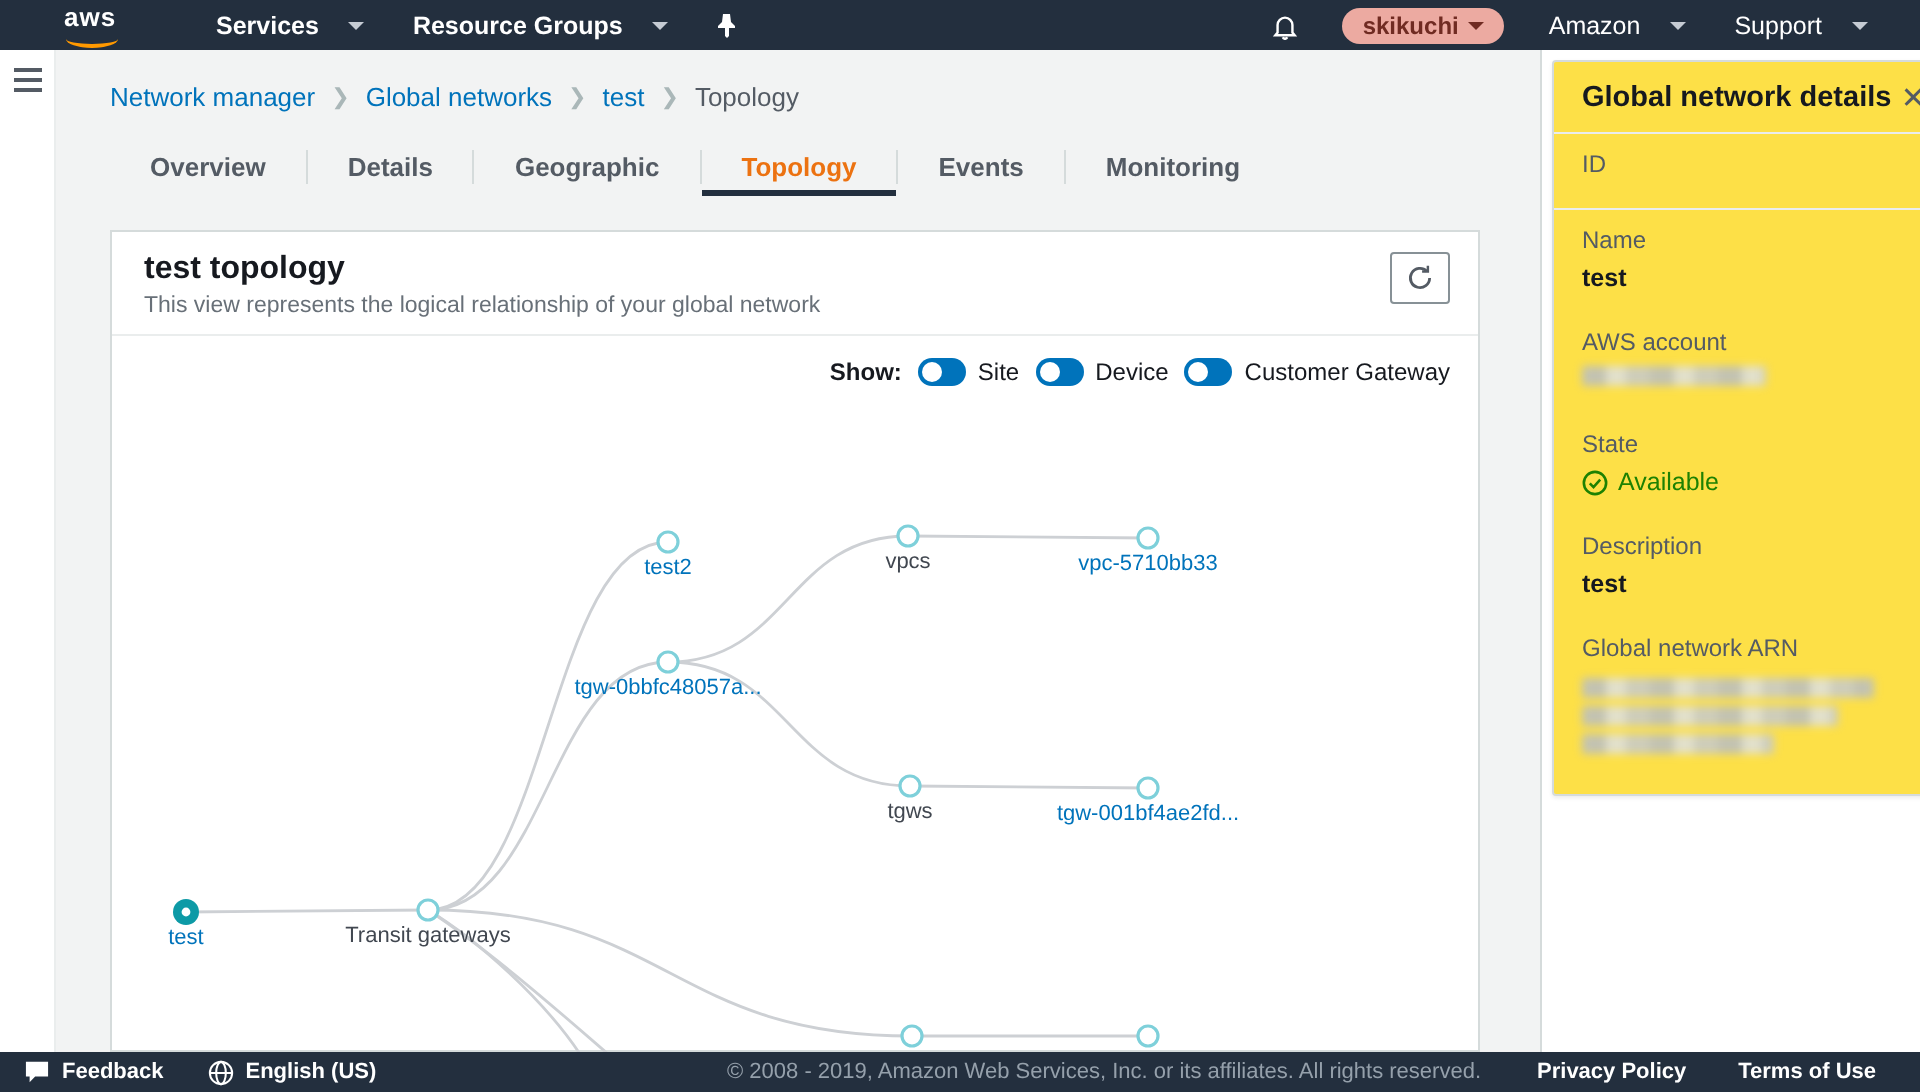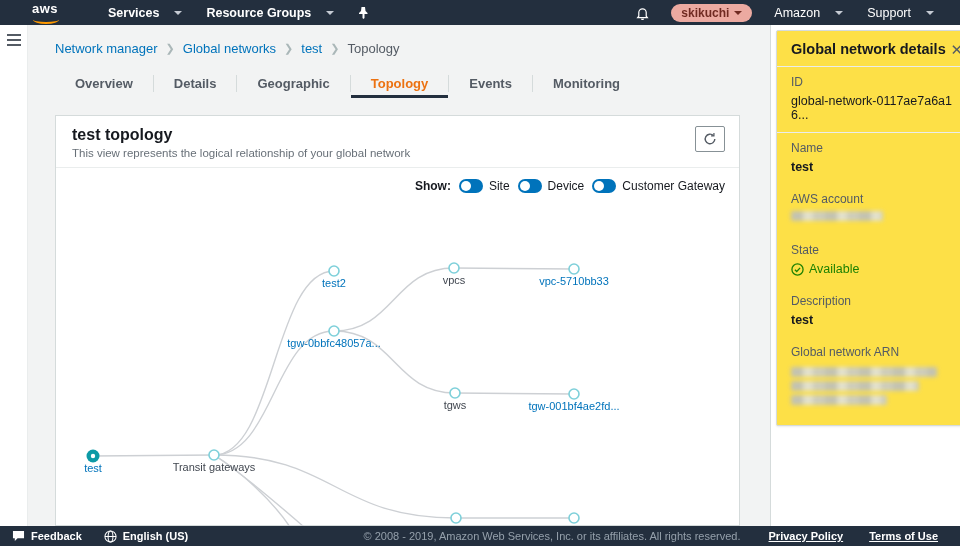--- a/index.html
+++ b/index.html
@@ -89,21 +89,21 @@
   .state-val { display:flex; align-items:center; gap:5px; color:#1d8102; font-size:12.5px; }
   .redact { filter:blur(2px); opacity:.85; }
   .redact .bar { height:10px; margin-bottom:4px; border-radius:1px;
     background:repeating-linear-gradient(90deg,#b9bec4 0 12px,#dde0e3 12px 22px,#c6cacf 22px 34px); }
 
   
   #footer { position:absolute; left:0; top:526px; width:960px; height:20px; background:#232f3e;
     display:flex; align-items:center; color:#fff; font-size:11px; z-index:60; }
   .foot-item { display:flex; align-items:center; gap:6px; font-weight:700; cursor:pointer; }
   #foot-copy { margin-left:auto; color:#95a0ab; font-weight:400; }
-  .foot-link { font-weight:700; cursor:pointer;text-decoration:underline; }
+  .foot-link { font-weight:700; cursor:pointer; }
 </style>
 </head>
 <body>
 
 <div id="topnav">
   <div class="aws-logo">
     <div class="txt">aws</div>
     <div class="smile"></div>
   </div>
   <div class="nav-item" style="margin-left:26px">
@@ -246,21 +246,20 @@
 </div>
 
 <div id="side">
   <div id="side-card">
     <div id="side-head">
       <span id="side-title">Global network details</span>
       <span id="side-close">✕</span>
     </div>
     <div class="field rule">
       <div class="f-label">ID</div>
-      <div class="f-value">global-network-0117ae7a6a16...</div>
     </div>
     <div class="field">
       <div class="f-label">Name</div>
       <div class="f-value bold">test</div>
     </div>
     <div class="field">
       <div class="f-label">AWS account</div>
       <div class="redact" style="width:92px">
           <div class="bar"></div>
         </div>

